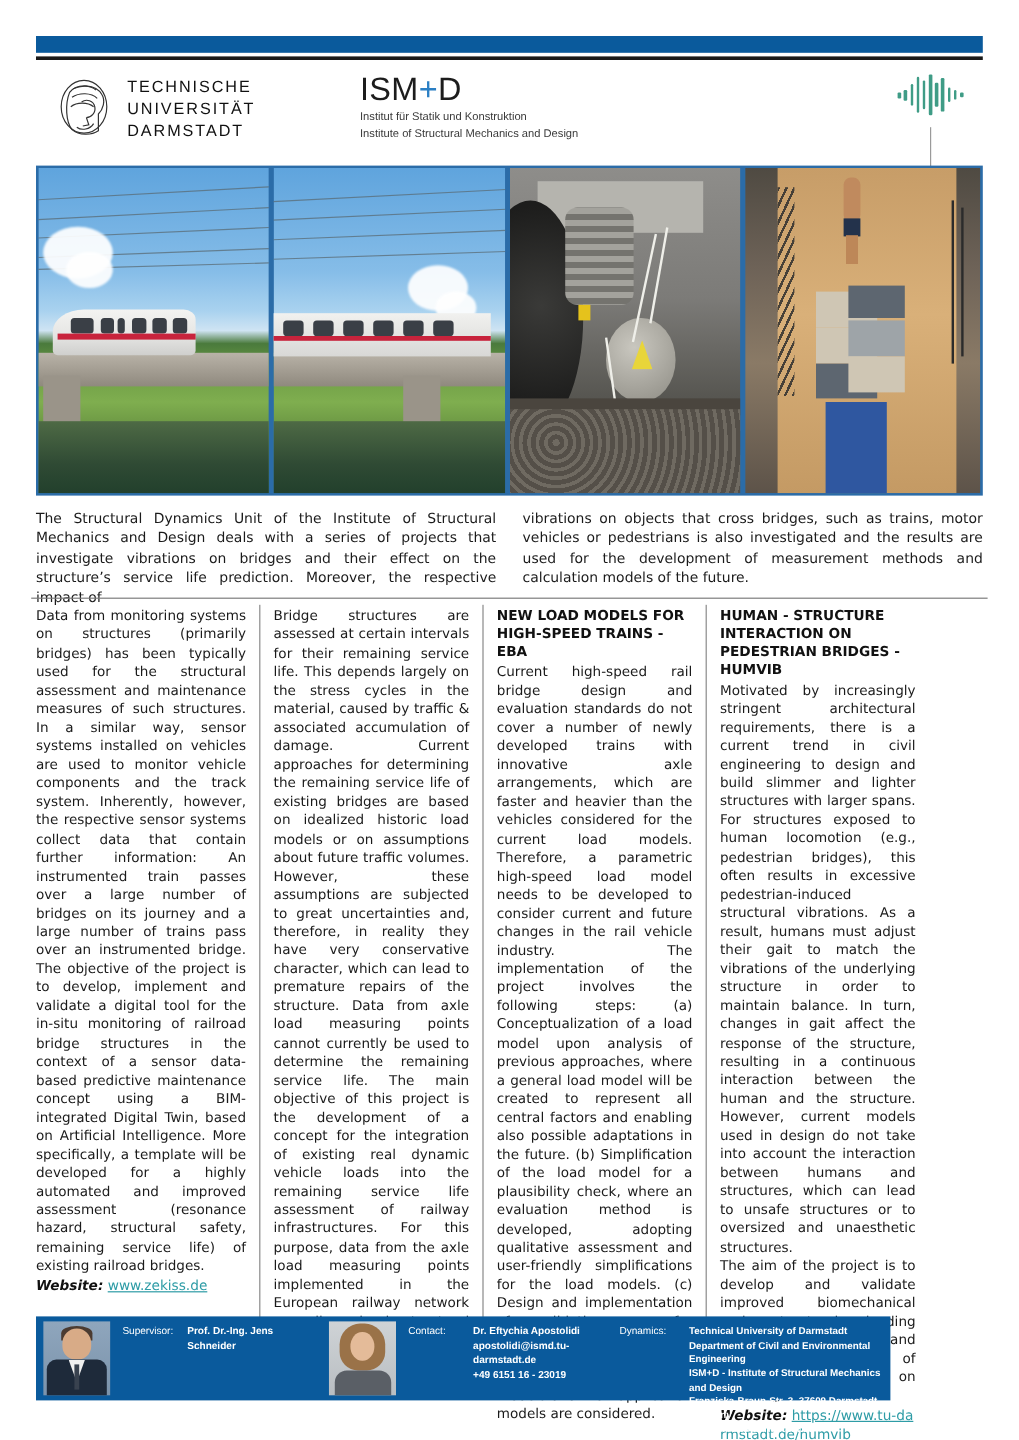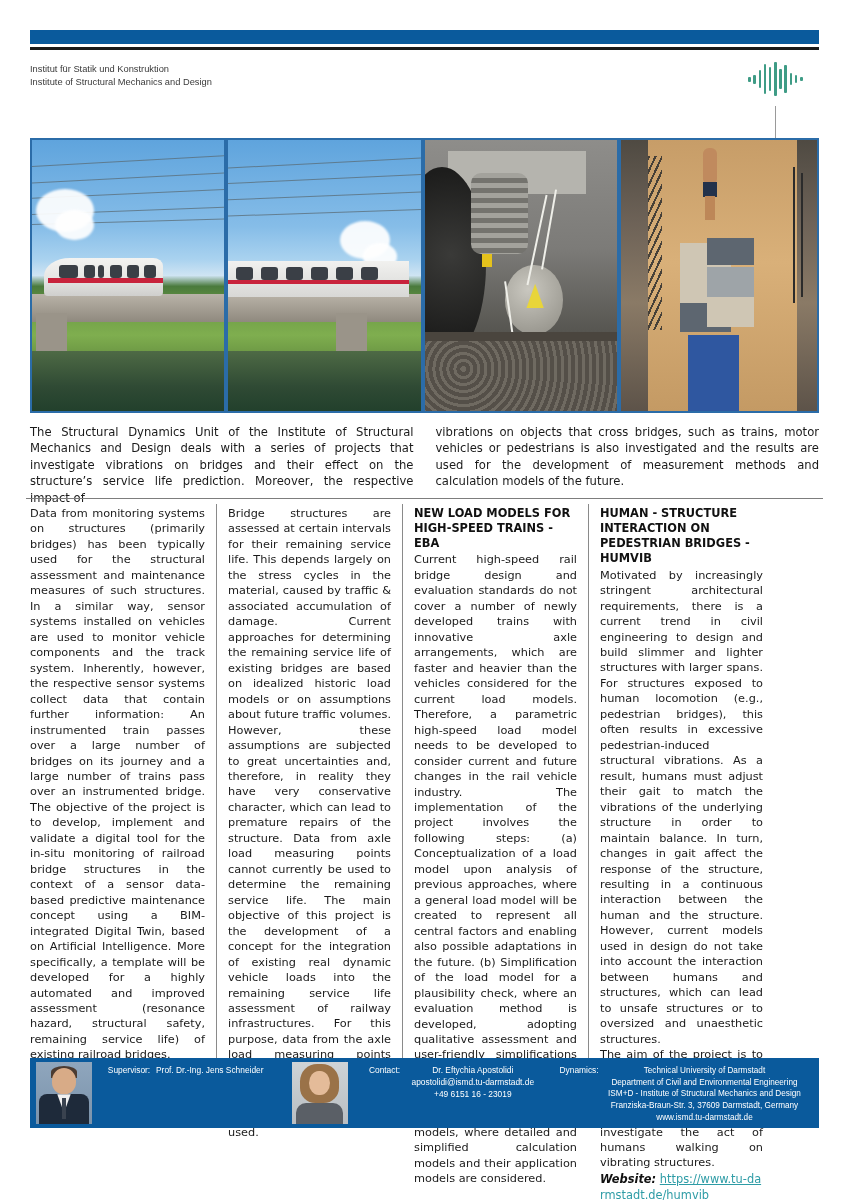--- a/index.html
+++ b/index.html
@@ -170,57 +170,76 @@
     font-size: 11.4px; line-height: 1.37; margin-top: 1px;
     font-family: "DejaVu Sans", sans-serif;
   }
   .website .lbl { font-weight: bold; font-style: italic; color:#111; }
   .website a, .website .url {
     color: #2e9ca6; text-decoration: underline; word-break: break-all;
   }
 
   
   .footer {
-    position: absolute; left: 30px; top: 1058px;
-    width: 789px; height: 70px;
+    position: absolute; left: 30px; top: 1097px;
+    width: 712px; height: 70px;
     background: #0a5a9c; display: flex; align-items: stretch;
     color: #ffffff;
-    text-align: center;
   }
   .foot-photo { width: 56px; margin: 4px 0 4px 6px; flex: 0 0 auto; overflow:hidden; }
   .face-m { width:100%; height:100%; background:linear-gradient(#8fa6bd, #7b93ab); position:relative;}
   .face-m .head{position:absolute;left:28%;top:10%;width:44%;height:42%;border-radius:50% 50% 45% 45%;background:#d8ab87;}
   .face-m .hair{position:absolute;left:26%;top:6%;width:48%;height:20%;border-radius:50% 50% 0 0;background:#4b3b31;}
   .face-m .body{position:absolute;left:6%;top:52%;width:88%;height:48%;background:#1e2a3a;border-radius:8px 8px 0 0;}
   .face-m .shirt{position:absolute;left:38%;top:52%;width:24%;height:30%;background:#f0f0f0;clip-path:polygon(0 0,100% 0,50% 100%);}
   .face-m .tie{position:absolute;left:46%;top:58%;width:8%;height:34%;background:#39424f;}
   .face-f { width:100%; height:100%; background:linear-gradient(#cfd3d6,#b9bec2); position:relative;}
   .face-f .hair{position:absolute;left:16%;top:4%;width:68%;height:62%;border-radius:45% 45% 40% 40%;background:#9a7248;}
   .face-f .head{position:absolute;left:32%;top:14%;width:36%;height:40%;border-radius:50%;background:#e4bb99;}
   .face-f .body{position:absolute;left:8%;top:66%;width:84%;height:34%;background:#5a5f66;border-radius:10px 10px 0 0;}
 
   .foot-block { display:flex; padding: 7px 0 0 10px; }
   .foot-label { font-size: 8.4px; width: 54px; flex: 0 0 auto; font-family:"Liberation Sans",sans-serif;}
   .foot-label.wide { width: 58px; }
-  .foot-lines { font-size: 8.4px; line-height: 1.42; font-family:"Liberation Sans",sans-serif;}
+  .foot-lines { font-size: 8.4px; line-height: 1.42; font-family:"Liberation Sans",sans-serif;font-weight:bold;}
   .foot-block.addr { padding-left: 16px; }
   .foot-block.addr .foot-lines { font-size: 8.2px; line-height: 1.42; }
 </style>
 </head>
 <body>
 
 <div class="poster">
 
   <div class="top-blue-bar"></div>
   <div class="top-black-rule"></div>
 
   <div class="header">
 
+    <div class="logo-tud">
+      <svg class="tud-mark" viewBox="0 0 46 52">
+        <g fill="none" stroke="#333" stroke-width="1">
+          <ellipse cx="22" cy="24" rx="19" ry="22"></ellipse>
+          <path d="M10 12 C16 4, 32 5, 37 14 C40 19, 38 26, 34 30 L34 44 C28 48, 18 48, 12 43 C7 37, 6 22, 10 12 Z"></path>
+          <path d="M20 20 C24 17, 30 19, 31 24 C32 29, 28 33, 24 33"></path>
+          <path d="M24 33 L26 39 L21 40"></path>
+          <path d="M13 9 C19 6, 27 6, 32 10"></path>
+          <path d="M12 16 C18 12, 28 12, 33 17"></path>
+          <path d="M11 24 C16 20, 25 20, 30 24"></path>
+          <path d="M30 38 C27 43, 20 44, 16 41"></path>
+        </g>
+      </svg>
+      <div class="tud-words">
+        <div>TECHNISCHE</div>
+        <div>UNIVERSITÄT</div>
+        <div>DARMSTADT</div>
+      </div>
+    </div>
 
     <div class="logo-ismd">
+      <div class="ismd-title"><span>ISM</span><span class="plus">+</span><span>D</span></div>
       <div class="ismd-sub">
         <div>Institut für Statik und Konstruktion</div>
         <div>Institute of Structural Mechanics and Design</div>
       </div>
     </div>
 
     <div class="logo-sdu">
       <div class="sdu-wave">
         <i style="height:5px"></i>
           <i style="height:9px"></i>

